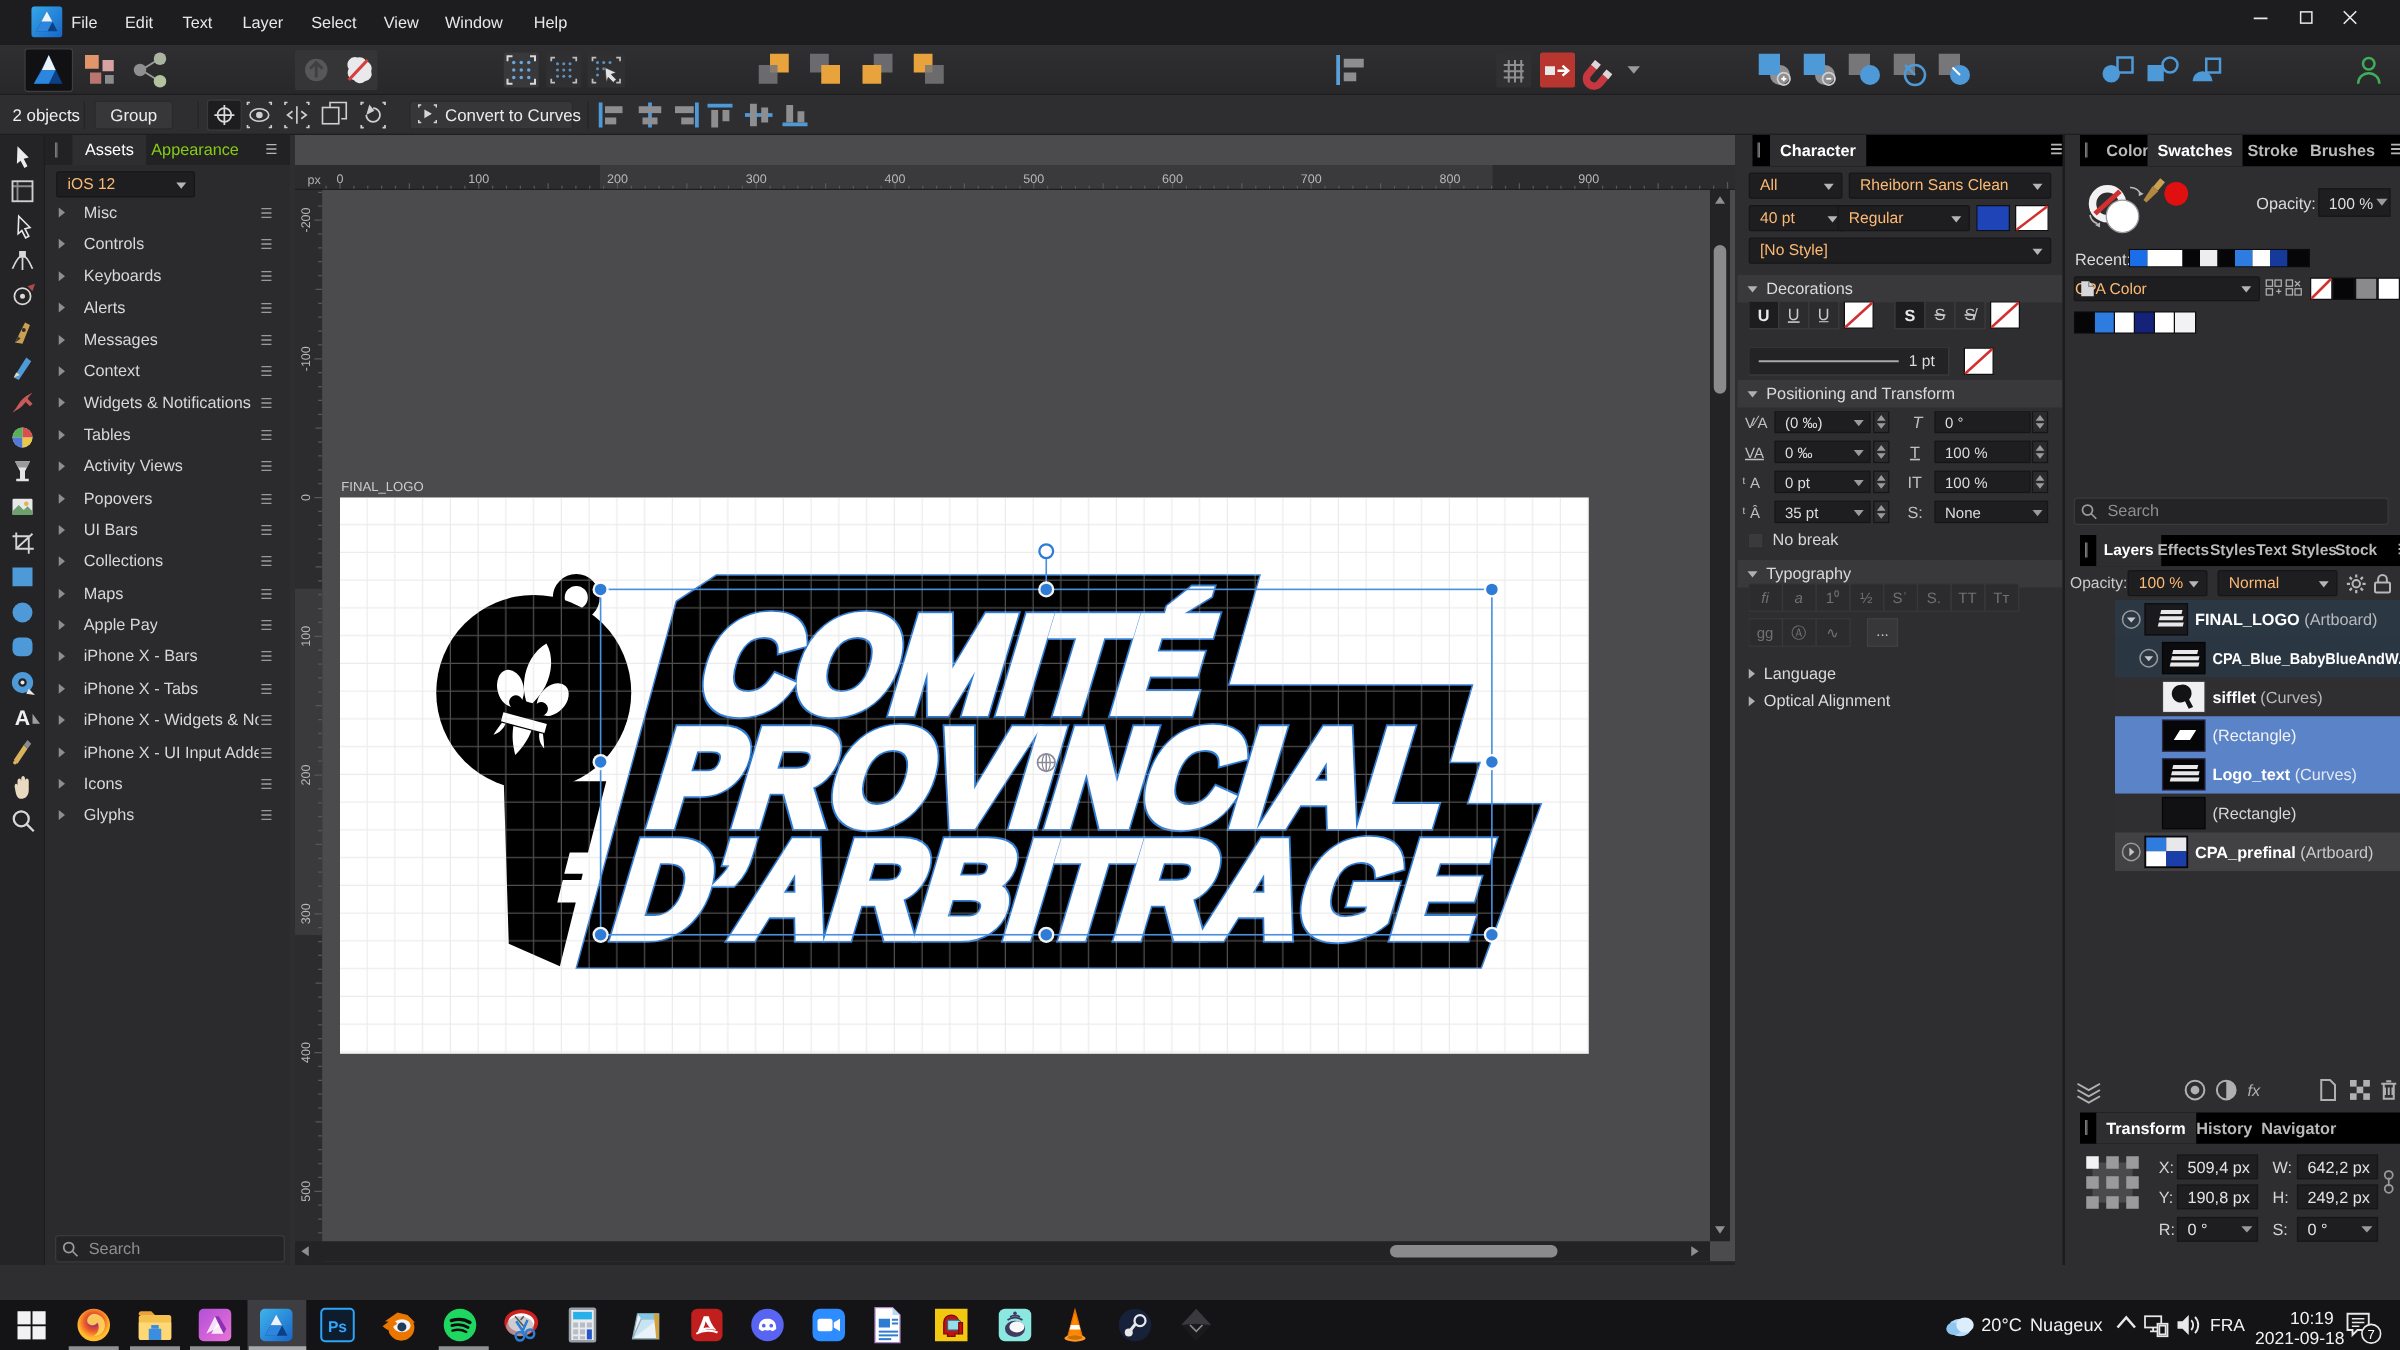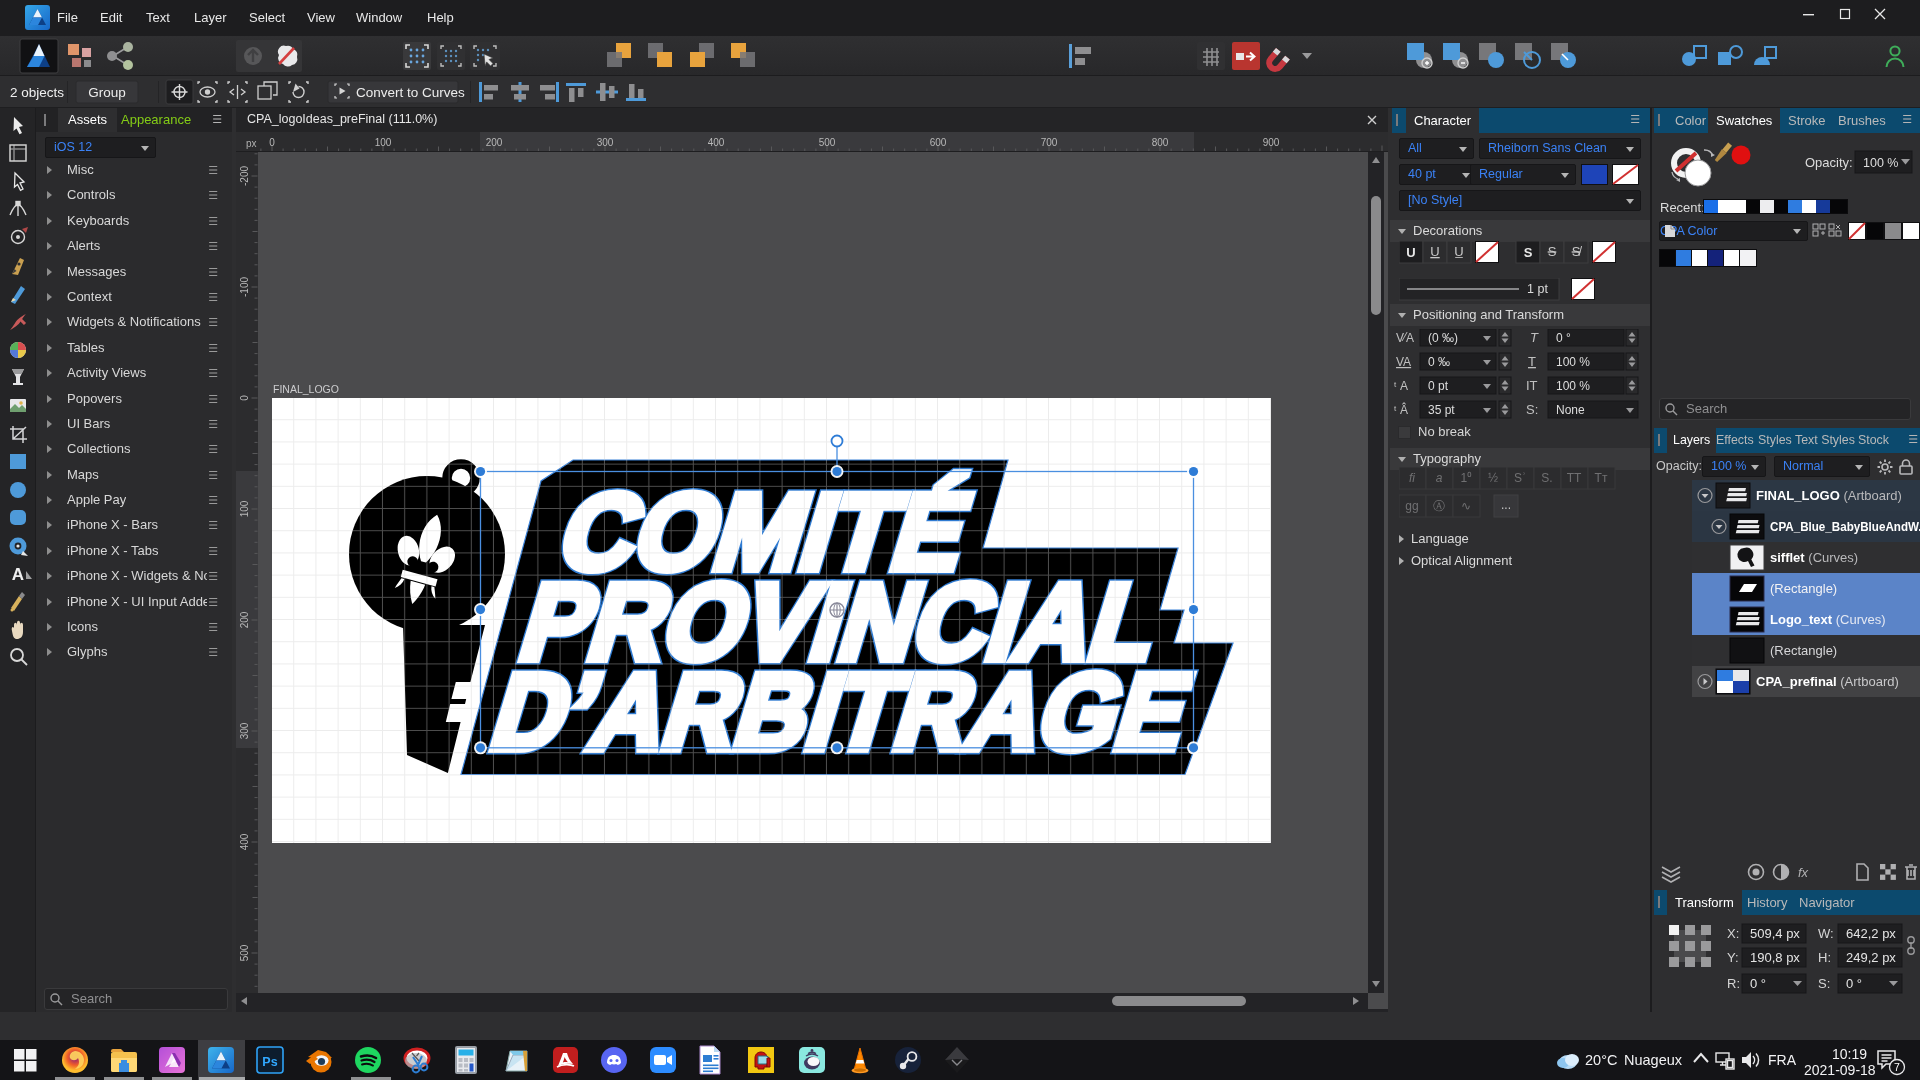--- a/index.html
+++ b/index.html
@@ -21,24 +21,24 @@
 .aitem{position:relative;height:25.4px;color:#d8d8d8;font-size:13px;}
 .aitem .tri{position:absolute;left:11px;top:8px;width:0;height:0;border-left:5px solid #8e8e8e;border-top:4px solid transparent;border-bottom:4px solid transparent;}
 .aitem .lbl{position:absolute;left:31px;top:4px;white-space:nowrap;max-width:140px;overflow:hidden;}
 .aitem .ham{position:absolute;right:14px;top:6px;color:#9a9a9a;font-size:11px;letter-spacing:0;}
 
 #canvasarea{left:236px;top:108px;width:1152px;height:904px;background:#4b4b4d;}
 #doctab{position:absolute;left:0;top:0;width:1152px;height:24px;background:#242426;color:#e6e6e6;font-size:12.5px;}
 
 #charpanel{left:1390px;top:108px;width:260px;height:904px;background:#2e2e30;}
 #rightpanel{left:1652px;top:108px;width:268px;height:904px;background:#2e2e30;}
-.ptabbar{position:absolute;left:2px;width:100%;height:25px;background:#0c4a6e;}
+.ptabbar{position:absolute;left:12px;width:100%;height:25px;background:#000000;font-weight:bold;}
 .ptab{position:absolute;top:0;height:25px;line-height:25px;font-size:13px;color:#b9b9b9;padding:0 8px;}
 .ptab.on{background:#2e2e30;color:#fff;}
-.field{position:absolute;background:#1e1e20;border:1px solid #161618;border-radius:2px;color:#3b82f6;font-size:12.5px;}
+.field{position:absolute;background:#1e1e20;border:1px solid #161618;border-radius:2px;color:#fdba74;font-size:12.5px;}
 .fieldlab{position:absolute;color:#c9c9c9;font-size:12.5px;}
 .drop:after{content:"";position:absolute;right:6px;top:50%;margin-top:-2px;border-left:4px solid transparent;border-right:4px solid transparent;border-top:5px solid #b5b5b5;}
 .sechdr{position:absolute;left:0;width:100%;height:22px;background:#39393b;color:#dadada;font-size:13px;line-height:22px;}
 .sechdr .tri{display:inline-block;margin:0 7px 1px 8px;width:0;height:0;border-top:5px solid #b0b0b0;border-left:4px solid transparent;border-right:4px solid transparent;}
 .sechdr .trir{display:inline-block;margin:0 7px 0 9px;width:0;height:0;border-left:5px solid #b0b0b0;border-top:4px solid transparent;border-bottom:4px solid transparent;}
 
 #statusbar{left:0;top:1012px;width:1920px;height:28px;background:#333335;color:#d6d6d6;font-size:13.5px;}
 #taskbar{left:0;top:1040px;width:1920px;height:40px;background:#141417;}
 .tbline{position:absolute;bottom:0;left:4px;width:40px;height:3px;background:#8f9092;}
 </style>
@@ -491,26 +491,20 @@
           <div class="ham">☰</div>
         </div>
     </div>
     <div class="abs" style="left:8px;top:880px;width:184px;height:22px;background:#242426;border:1px solid #3a3a3c;border-radius:3px;color:#8f8f91;font-size:13px;line-height:20px;padding-left:26px;">Search</div>
     <svg class="abs" style="left:13px;top:884px" width="14" height="14" viewBox="0 0 14 14">
         <circle cx="6" cy="6" r="4" fill="none" stroke="#9a9a9c" stroke-width="1.4"></circle>
         <path d="M9 9 L13 13" stroke="#9a9a9c" stroke-width="1.4"></path>
       </svg>
   </div>
   <div id="canvasarea" class="abs">
-    <div id="doctab">
-      <div class="abs" style="left:11px;top:4px;">CPA_logoIdeas_preFinal (111.0%)</div>
-      <svg class="abs" style="left:1130px;top:6px" width="12" height="12" viewBox="0 0 12 12">
-          <path d="M2 2 L10 10 M10 2 L2 10" stroke="#cfcfcf" stroke-width="1.4"></path>
-        </svg>
-    </div>
     <svg class="abs" style="left:0px;top:24px" width="1152" height="20" viewBox="236 132 1152 20">
       <rect x="236" y="132" width="1152" height="20" fill="#2c2c2e"></rect>
       <rect x="480" y="132" width="714" height="20" fill="#3a3a3d"></rect>
       <text x="246" y="147" font-size="10" fill="#b0b0b0">px</text>
       <g stroke="#58585a">
           <path d="M260.9 148.5 V151.5 M272.0 145.5 V151.5 M283.1 148.5 V151.5 M294.2 148.5 V151.5 M305.3 148.5 V151.5 M316.4 148.5 V151.5 M327.5 146.5 V151.5 M338.6 148.5 V151.5 M349.7 148.5 V151.5 M360.8 148.5 V151.5 M371.9 148.5 V151.5 M383.0 145.5 V151.5 M394.1 148.5 V151.5 M405.2 148.5 V151.5 M416.3 148.5 V151.5 M427.4 148.5 V151.5 M438.5 146.5 V151.5 M449.6 148.5 V151.5 M460.7 148.5 V151.5 M471.8 148.5 V151.5 M482.9 148.5 V151.5 M494.0 145.5 V151.5 M505.1 148.5 V151.5 M516.2 148.5 V151.5 M527.3 148.5 V151.5 M538.4 148.5 V151.5 M549.5 146.5 V151.5 M560.6 148.5 V151.5 M571.7 148.5 V151.5 M582.8 148.5 V151.5 M593.9 148.5 V151.5 M605.0 145.5 V151.5 M616.1 148.5 V151.5 M627.2 148.5 V151.5 M638.3 148.5 V151.5 M649.4 148.5 V151.5 M660.5 146.5 V151.5 M671.6 148.5 V151.5 M682.7 148.5 V151.5 M693.8 148.5 V151.5 M704.9 148.5 V151.5 M716.0 145.5 V151.5 M727.1 148.5 V151.5 M738.2 148.5 V151.5 M749.3 148.5 V151.5 M760.4 148.5 V151.5 M771.5 146.5 V151.5 M782.6 148.5 V151.5 M793.7 148.5 V151.5 M804.8 148.5 V151.5 M815.9 148.5 V151.5 M827.0 145.5 V151.5 M838.1 148.5 V151.5 M849.2 148.5 V151.5 M860.3 148.5 V151.5 M871.4 148.5 V151.5 M882.5 146.5 V151.5 M893.6 148.5 V151.5 M904.7 148.5 V151.5 M915.8 148.5 V151.5 M926.9 148.5 V151.5 M938.0 145.5 V151.5 M949.1 148.5 V151.5 M960.2 148.5 V151.5 M971.3 148.5 V151.5 M982.4 148.5 V151.5 M993.5 146.5 V151.5 M1004.6 148.5 V151.5 M1015.7 148.5 V151.5 M1026.8 148.5 V151.5 M1037.9 148.5 V151.5 M1049.0 145.5 V151.5 M1060.1 148.5 V151.5 M1071.2 148.5 V151.5 M1082.3 148.5 V151.5 M1093.4 148.5 V151.5 M1104.5 146.5 V151.5 M1115.6 148.5 V151.5 M1126.7 148.5 V151.5 M1137.8 148.5 V151.5 M1148.9 148.5 V151.5 M1160.0 145.5 V151.5 M1171.1 148.5 V151.5 M1182.2 148.5 V151.5 M1193.3 148.5 V151.5 M1204.4 148.5 V151.5 M1215.5 146.5 V151.5 M1226.6 148.5 V151.5 M1237.7 148.5 V151.5 M1248.8 148.5 V151.5 M1259.9 148.5 V151.5 M1271.0 145.5 V151.5 M1282.1 148.5 V151.5 M1293.2 148.5 V151.5 M1304.3 148.5 V151.5 M1315.4 148.5 V151.5 M1326.5 146.5 V151.5 M1337.6 148.5 V151.5 M1348.7 148.5 V151.5 M1359.8 148.5 V151.5 M1370.9 148.5 V151.5 M1382.0 145.5 V151.5" stroke-width="1" fill="none"></path>
         </g>
       <g fill="#b8b8b8" font-size="10" text-anchor="middle">
           <text x="272" y="146">0</text>
           <text x="383" y="146">100</text>

